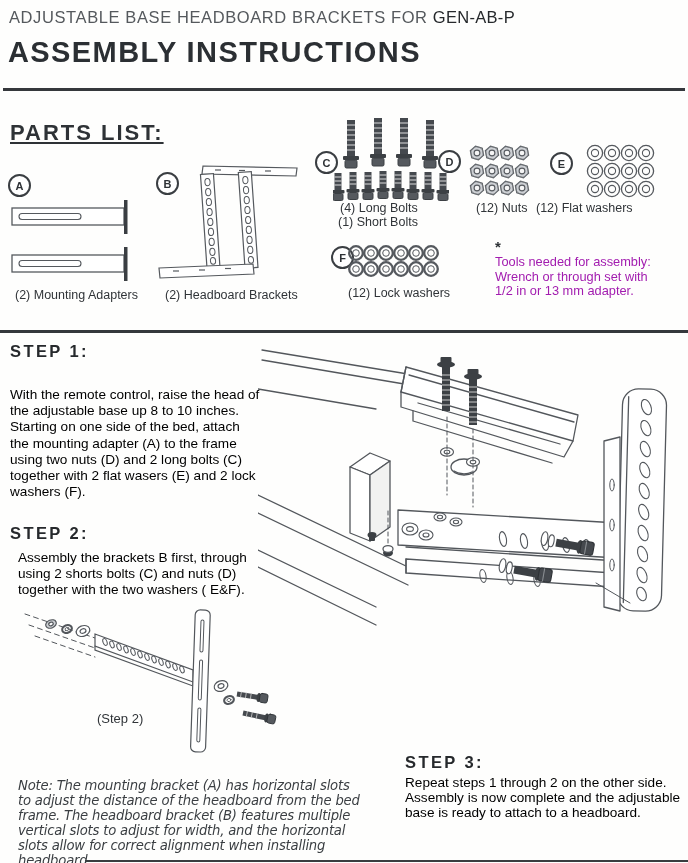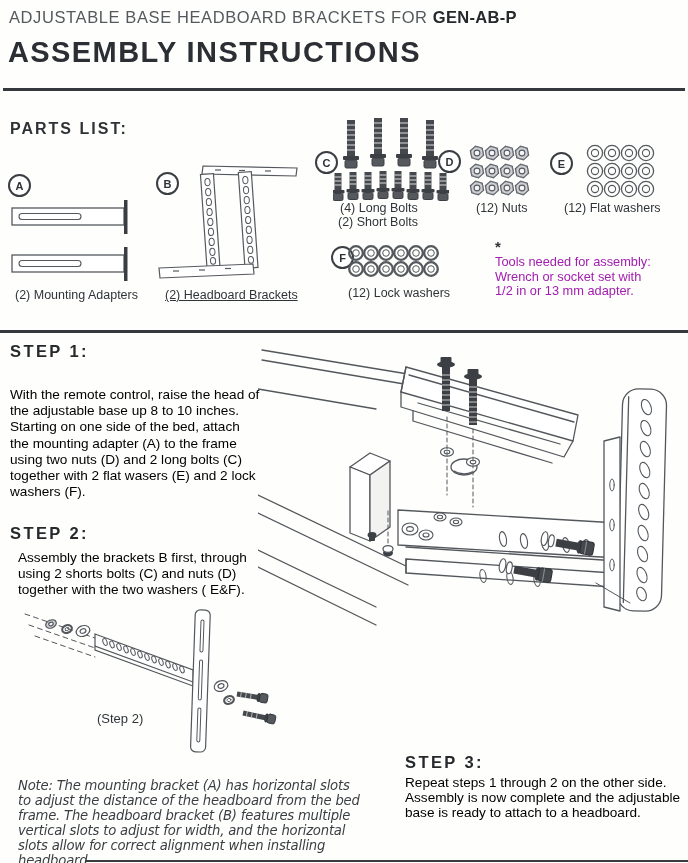--- a/index.html
+++ b/index.html
@@ -5,28 +5,28 @@
   html,body{margin:0;padding:0;}
   body{
     width:688px;height:863px;position:relative;overflow:hidden;
     background:#fefefd;
     font-family:"Liberation Sans",sans-serif;
     color:#33373b;
   }
   .abs{position:absolute;}
   
   .kicker{left:9px;top:8px;font-size:16.5px;letter-spacing:.6px;color:#55595d;white-space:nowrap;}
-  .kicker b{color:#26292c;font-weight:700;letter-spacing:.3px;}
+  .kicker b{color:#26292c;font-weight:400;letter-spacing:.3px;}
   .title{left:8px;top:36px;font-size:29px;font-weight:800;letter-spacing:1.4px;color:#2b2f33;white-space:nowrap;}
   .rule{background:#35383c;height:3px;}
   .rule-top{left:3px;top:88px;width:682px;}
   .rule-mid{left:0px;top:330px;width:688px;}
   .rule-bot{left:85px;top:860px;width:603px;height:2px;background:#3a3d40;}
   
-  .parts-heading{left:10px;top:120px;font-size:16px;font-weight:700;letter-spacing:2px;color:#2e3236;}
+  .parts-heading{left:10px;top:120px;font-size:22px;font-weight:700;letter-spacing:2px;color:#2e3236;text-decoration:underline;}
   .badge{
     width:19px;height:19px;border:2px solid #3a3e42;border-radius:50%;
     display:flex;align-items:center;justify-content:center;
     font-size:11px;font-weight:700;color:#2e3236;background:#fff;
   }
   .part-label{font-size:12.5px;color:#303438;white-space:nowrap;}
   .tools{font-size:12.8px;line-height:14.6px;color:#a21caf;}
   .tools-star{font-size:15px;font-weight:700;color:#2e3236;}
   
   .step-head{font-size:16.5px;font-weight:700;letter-spacing:2.4px;color:#26292c;white-space:nowrap;}
@@ -101,21 +101,21 @@
         <ellipse cx="93.5" cy="100" rx="2.6" ry="3.4"></ellipse>
       </g>
     </g>
 
     <polygon points="4,108 98,104 99,114 5,118"></polygon>
     <line x1="18" y1="111" x2="24" y2="111"></line>
       <line x1="44" y1="110" x2="50" y2="110"></line>
       <line x1="70" y1="108.5" x2="76" y2="108.5"></line>
   </g>
 </svg>
-<div class="abs part-label" style="left:165px;top:288px;text-decoration:underline;">(2) Headboard Brackets</div>
+<div class="abs part-label" style="left:165px;top:288px;">(2) Headboard Brackets</div>
 
 <div class="abs badge" style="left:315px;top:151px;">C</div>
 <svg class="abs" style="left:333px;top:112px;" width="116" height="90" viewBox="0 0 116 90">
   <defs>
     <g id="lbolt">
       <rect x="-4" y="0" width="8" height="36" fill="#45494e"></rect>
       <g stroke="#dcdcdc" stroke-width="1">
         <line x1="-4" y1="5" x2="4" y2="5"></line>
           <line x1="-4" y1="10" x2="4" y2="10"></line>
         <line x1="-4" y1="15" x2="4" y2="15"></line>
@@ -144,21 +144,21 @@
   <use href="#shbolt" x="5" y="61"></use>
     <use href="#shbolt" x="20" y="60"></use>
   <use href="#shbolt" x="35" y="60"></use>
     <use href="#shbolt" x="50" y="59"></use>
   <use href="#shbolt" x="65" y="59"></use>
     <use href="#shbolt" x="80" y="60"></use>
   <use href="#shbolt" x="95" y="60"></use>
     <use href="#shbolt" x="110" y="61"></use>
 </svg>
 <div class="abs part-label" style="left:340px;top:201px;">(4) Long Bolts</div>
-<div class="abs part-label" style="left:338px;top:215px;">(2) Short Bolts</div>
+<div class="abs part-label" style="left:338px;top:215px;">(1) Short Bolts</div>
 
 <div class="abs badge" style="left:438px;top:150px;">D</div>
 <svg class="abs" style="left:466px;top:142px;" width="68" height="58" viewBox="0 0 68 58">
   <defs>
     <g id="nut">
       <polygon points="7,0 3.5,6.1 -3.5,6.1 -7,0 -3.5,-6.1 3.5,-6.1" fill="#cdd0d4" stroke="#55595e" stroke-width="1.2" transform="rotate(18)"></polygon>
       <circle r="6.2" fill="none" stroke="#84888c" stroke-width="0.7"></circle>
       <circle r="2.9" fill="#f6f6f6" stroke="#55595e" stroke-width="1.1"></circle>
     </g>
   </defs>
@@ -191,21 +191,21 @@
     <use href="#fwash" x="62" y="11"></use>
   <use href="#fwash" x="11" y="29"></use>
     <use href="#fwash" x="28" y="29"></use>
     <use href="#fwash" x="45" y="29"></use>
     <use href="#fwash" x="62" y="29"></use>
   <use href="#fwash" x="11" y="47"></use>
     <use href="#fwash" x="28" y="47"></use>
     <use href="#fwash" x="45" y="47"></use>
     <use href="#fwash" x="62" y="47"></use>
 </svg>
-<div class="abs part-label" style="left:564px;top:201px;">(12) Flat washers</div>
+<div class="abs part-label" style="left:536px;top:201px;">(12) Flat washers</div>
 
 <div class="abs badge" style="left:331px;top:246px;">F</div>
 <svg class="abs" style="left:346px;top:242px;" width="94" height="40" viewBox="0 0 94 40">
   <defs>
     <g id="lwash">
       <circle r="6.8" fill="none" stroke="#55595e" stroke-width="2.3"></circle>
       <circle r="3.3" fill="none" stroke="#55595e" stroke-width="1"></circle>
     </g>
   </defs>
   <use href="#lwash" x="10" y="11"></use>
@@ -219,21 +219,21 @@
     <use href="#lwash" x="40" y="27"></use>
     <use href="#lwash" x="55" y="27"></use>
     <use href="#lwash" x="70" y="27"></use>
     <use href="#lwash" x="85" y="27"></use>
 </svg>
 <div class="abs part-label" style="left:348px;top:286px;">(12) Lock washers</div>
 
 <div class="abs tools-star" style="left:495px;top:238px;">*</div>
 <div class="abs tools" style="left:495px;top:255px;">
   <div>Tools needed for assembly:</div>
-  <div>Wrench or socket set with</div>
+  <div>Wrench or through set with</div>
   <div>1/2 in or 13 mm adapter.</div>
 </div>
 
 <div class="abs rule rule-mid"></div>
 
 <div class="abs step-head" style="left:10px;top:342px;">STEP 1:</div>
 <div class="abs step-body" style="left:10px;top:387px;width:252px;">With the remote control, raise the head of the adjustable base up 8 to 10 inches. Starting on one side of the bed, attach the mounting adapter (A) to the frame using two nuts (D) and 2 long bolts (C) together with 2 flat wasers (E) and 2 lock washers (F).</div>
 
 <div class="abs step-head" style="left:10px;top:524px;">STEP 2:</div>
 <div class="abs step-body" style="left:10px;top:550px;width:230px;margin-left:8px;">Assembly the brackets B first, through using 2 shorts bolts (C) and nuts (D) together with the two washers ( E&amp;F).</div>

